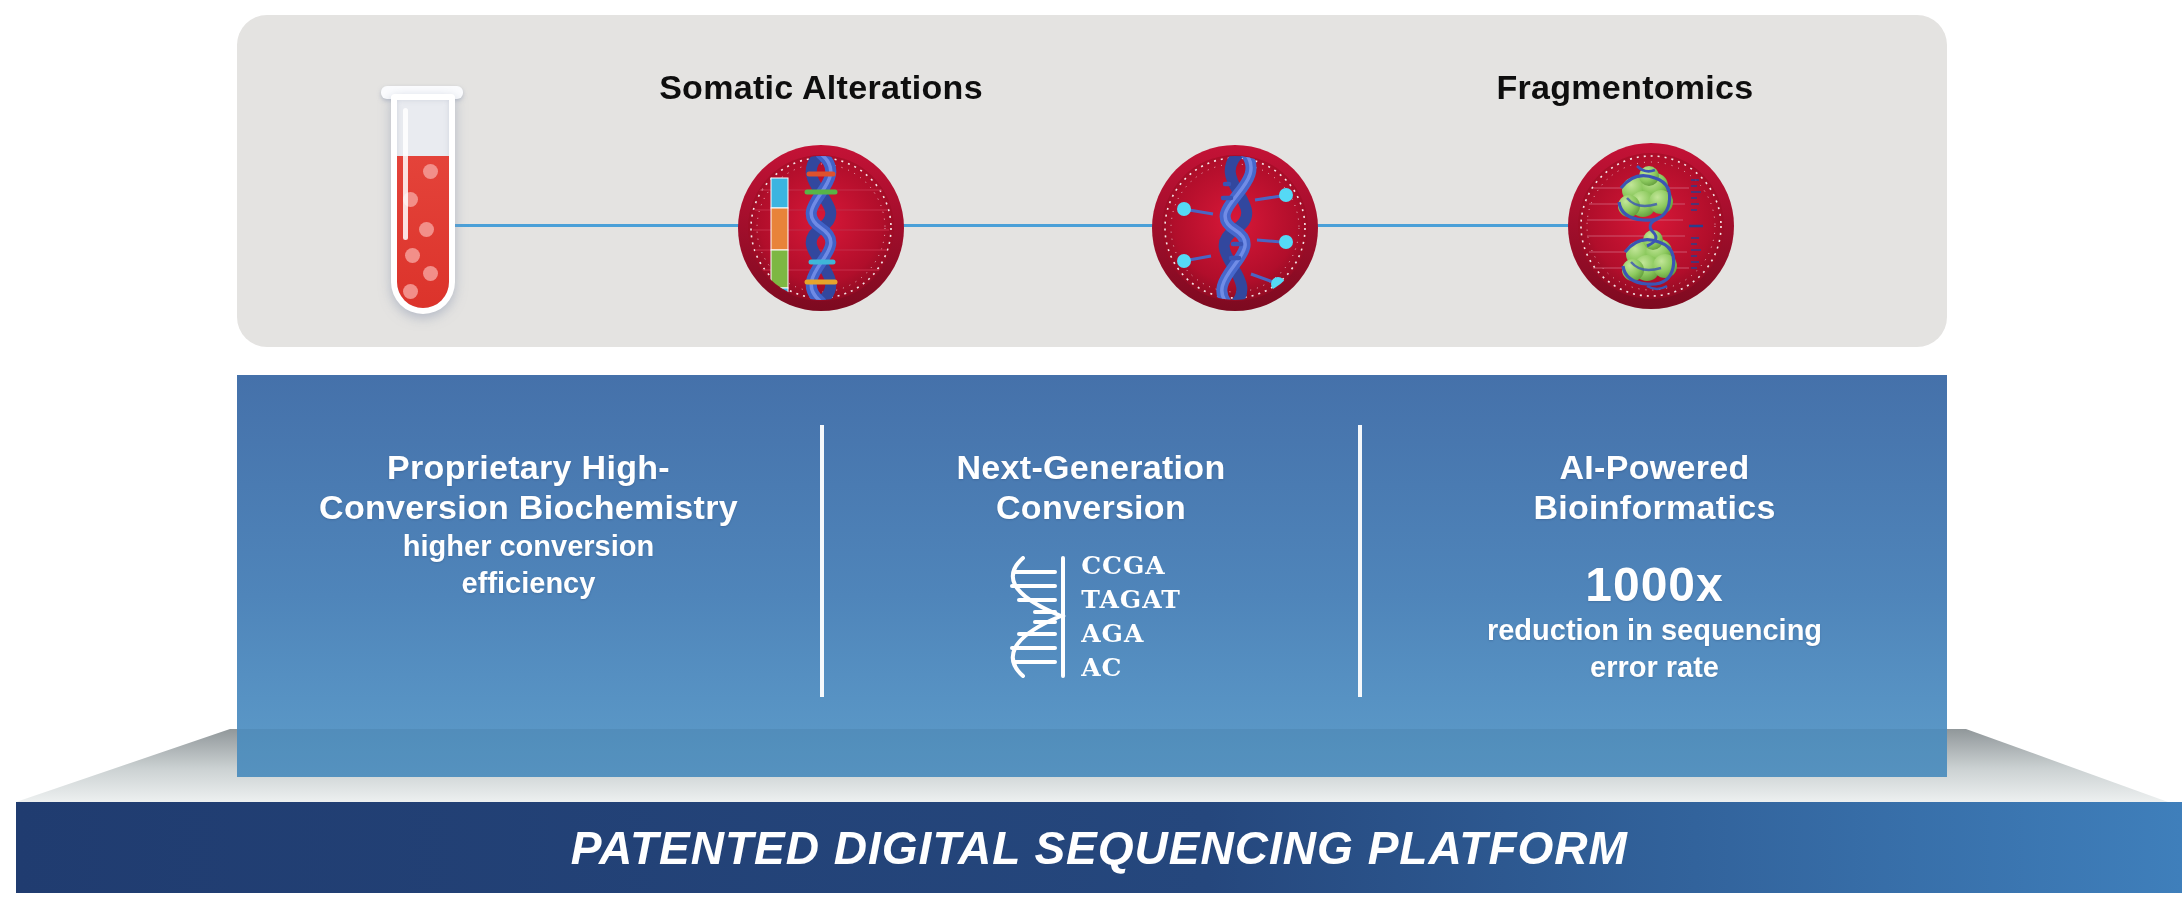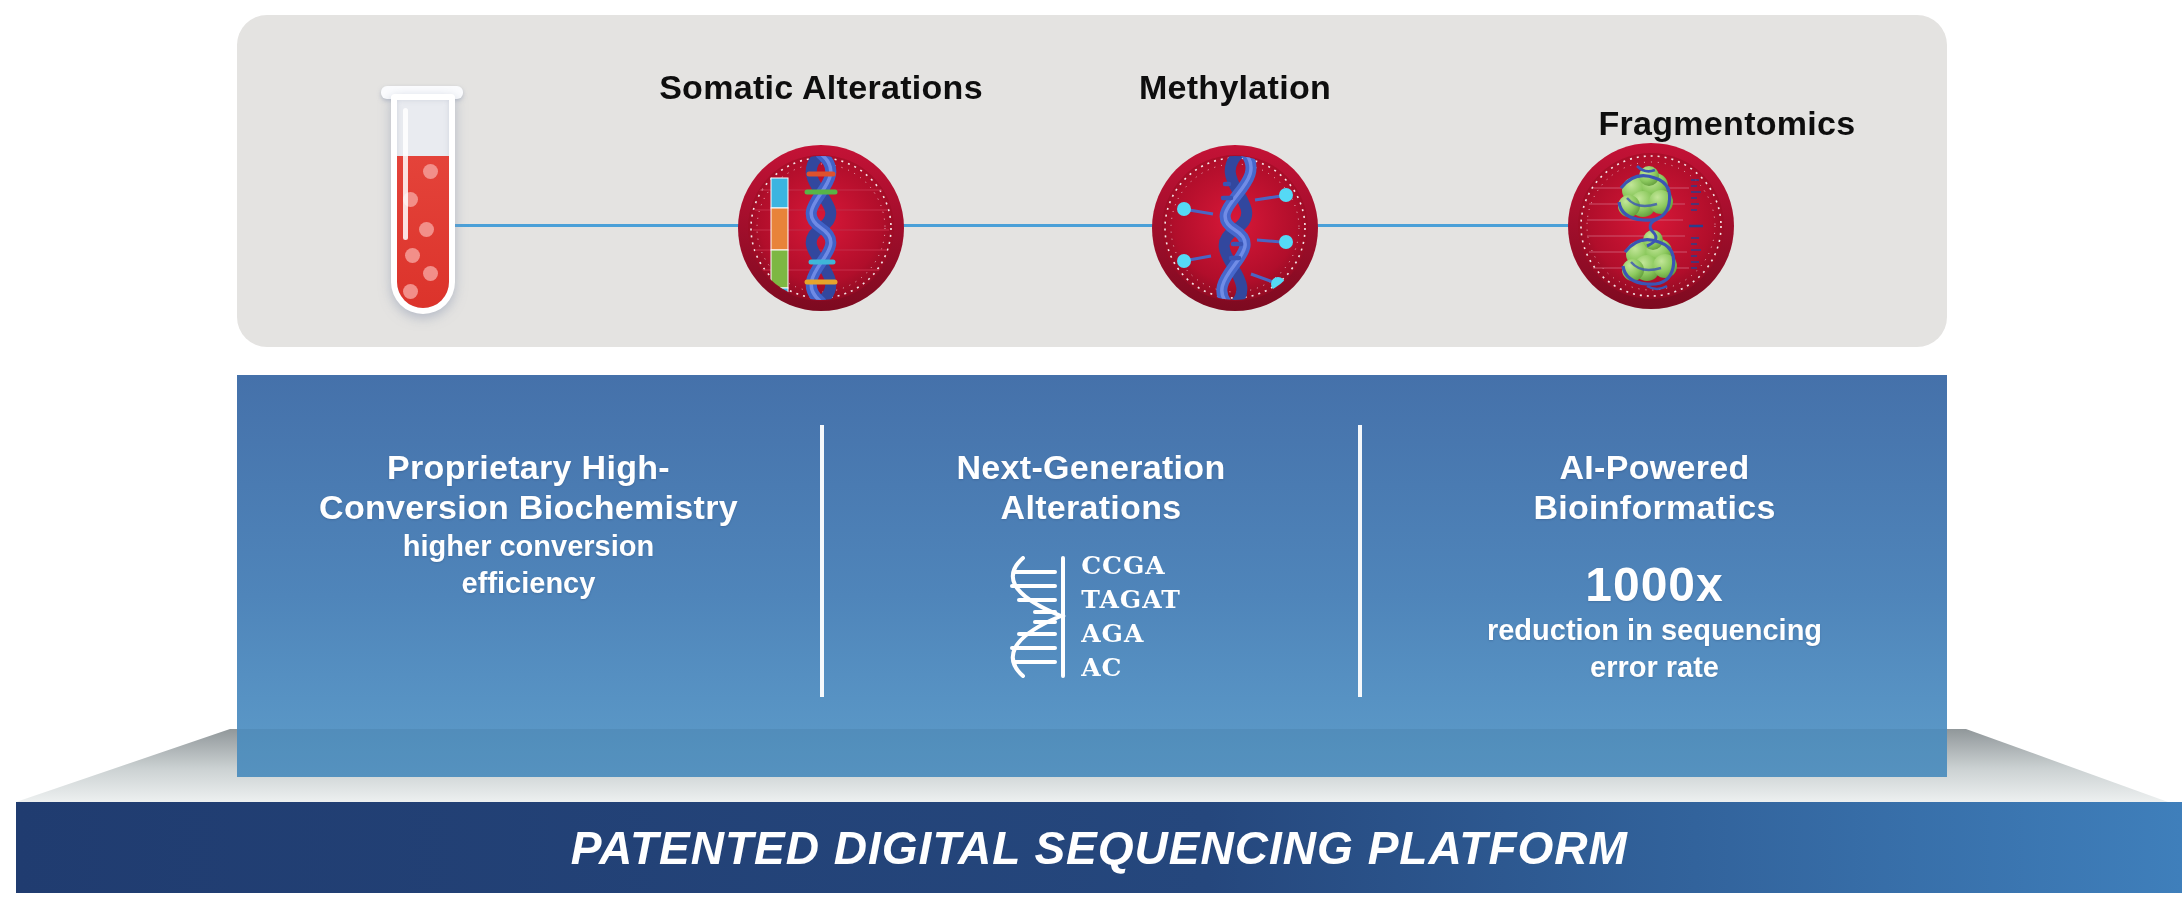--- a/index.html
+++ b/index.html
@@ -72,22 +72,21 @@
         <span class="bubble" style="left:6px;top:36px;"></span>
         <span class="bubble" style="left:22px;top:66px;"></span>
         <span class="bubble" style="left:8px;top:92px;"></span>
         <span class="bubble" style="left:26px;top:110px;"></span>
         <span class="bubble" style="left:6px;top:128px;"></span>
       </div>
     </div>
   </div>
 
   <div class="top-label" style="left:611px;">Somatic Alterations</div>
-  <div class="top-label" style="left:1025px;">Methylation</div>
-  <div class="top-label" style="left:1517px;margin-top:36px;">Fragmentomics</div>
+  <div class="top-label" style="left:1415px;">Fragmentomics</div>
 
   <svg class="vessel" style="left:733px;top:140px;" viewBox="0 0 176 176">
     <defs>
       <radialGradient id="face1" cx="50%" cy="45%" r="60%">
         <stop offset="0%" stop-color="#d81838"></stop>
           <stop offset="70%" stop-color="#b10e2b"></stop>
           <stop offset="100%" stop-color="#850a20"></stop>
       </radialGradient>
       <linearGradient id="rim1" x1="0" y1="0" x2="0" y2="1">
         <stop offset="0%" stop-color="#c41236"></stop>
@@ -265,21 +264,21 @@
 
   <div class="col" style="left:237px;width:583px;top:375px;z-index:4;">
     <div class="col-heading">Proprietary High-
 Conversion Biochemistry</div>
     <div class="col-desc">higher conversion
 efficiency</div>
   </div>
 
   <div class="col" style="left:824px;width:534px;top:375px;z-index:4;">
     <div class="col-heading">Next-Generation
-Alterations</div>
+Conversion</div>
     <div class="seq-block">
       <svg width="70" height="122" viewBox="0 0 70 122">
         <g fill="none" stroke="#ffffff" stroke-width="4" stroke-linecap="round">
           <line x1="62" y1="2" x2="62" y2="120"></line>
           <path d="M22,2 C4,18 6,38 60,60 C6,82 4,104 22,120"></path>
           <line x1="14" y1="16" x2="54" y2="16"></line>
           <line x1="11" y1="30" x2="54" y2="30"></line>
           <line x1="18" y1="44" x2="54" y2="44"></line>
           <line x1="34" y1="56" x2="54" y2="56"></line>
           <line x1="34" y1="66" x2="54" y2="66"></line>

